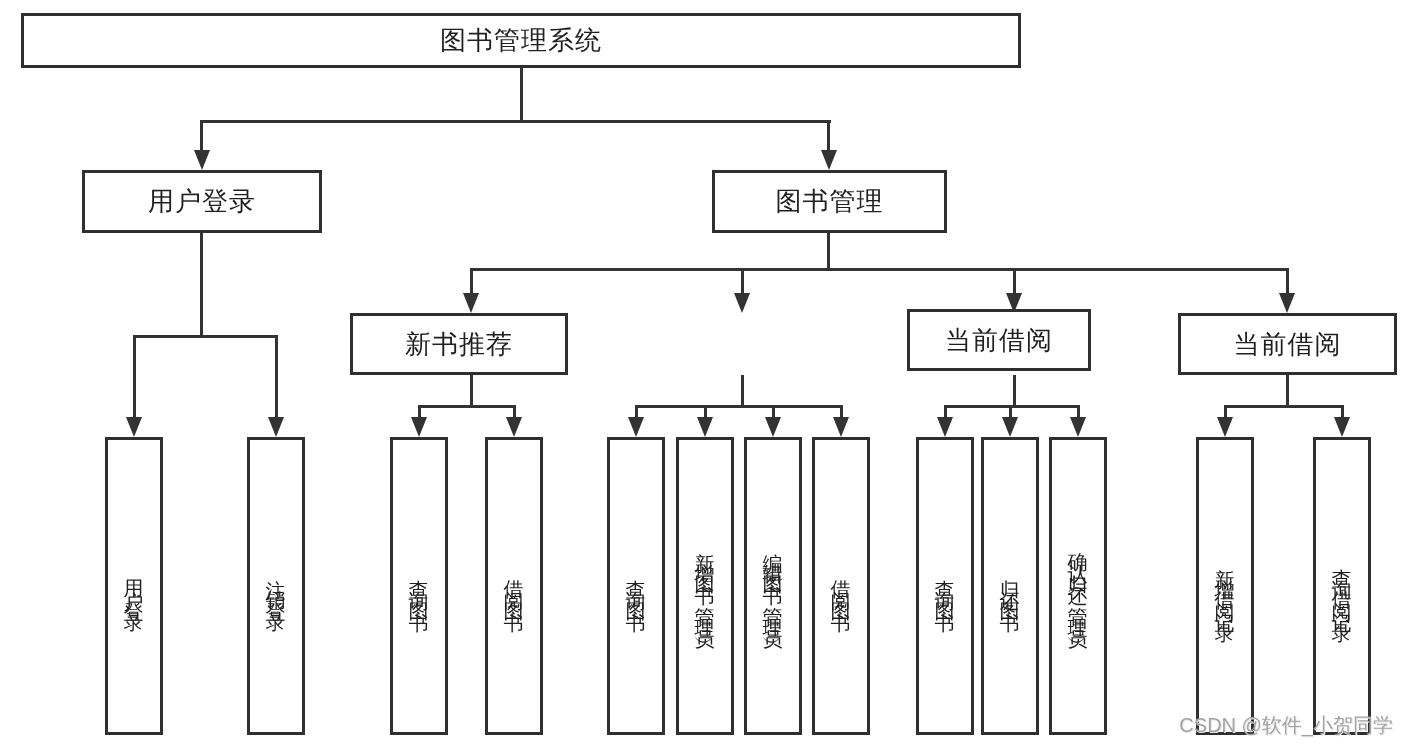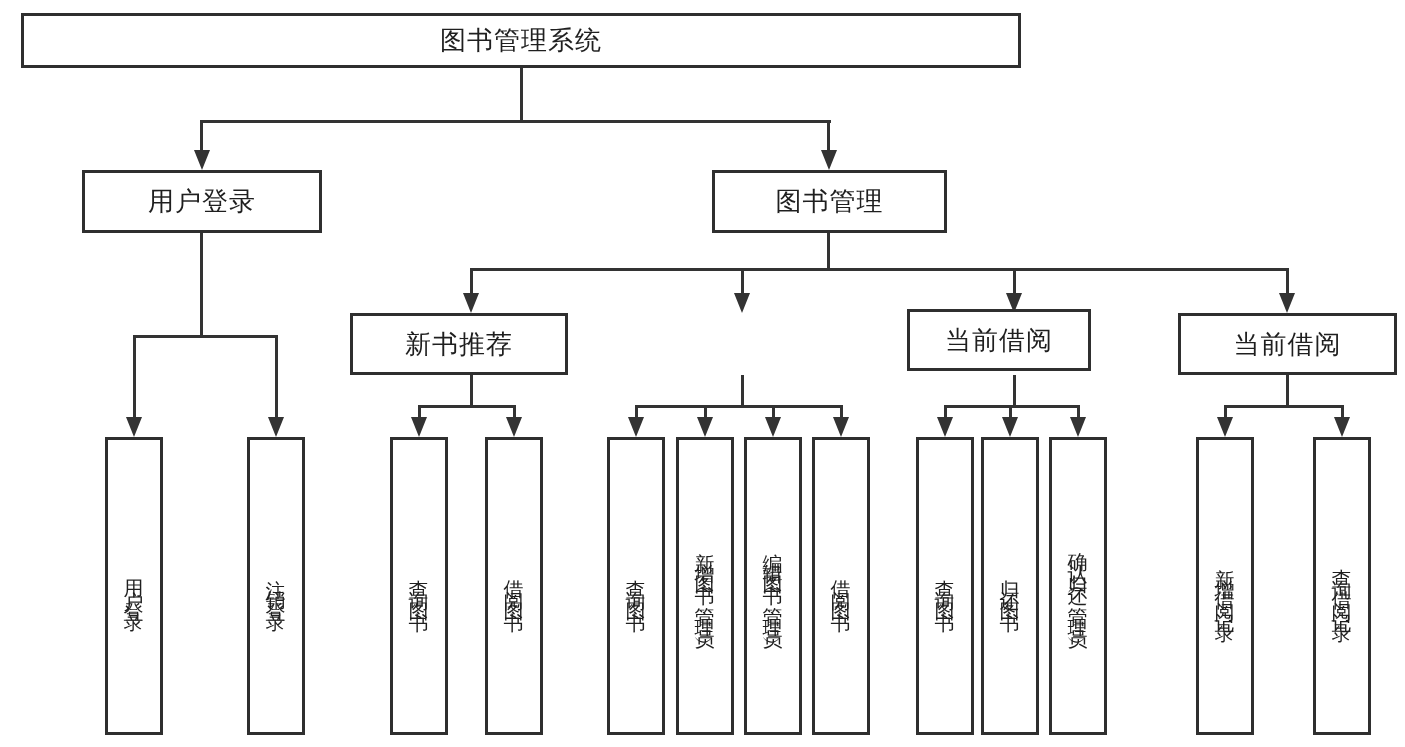--- a/index.html
+++ b/index.html
@@ -179,14 +179,15 @@
     <span>确认归还（管理员）</span>
   </div>
 
   <div class="vnode" style="left:1196px;">
     <span>新增借阅记录</span>
   </div>
   <div class="vnode" style="left:1313px;">
     <span>查询借阅记录</span>
   </div>
 
+  <div class="watermark">CSDN @软件_小贺同学</div>
 
 </div>
 
 </body></html>

